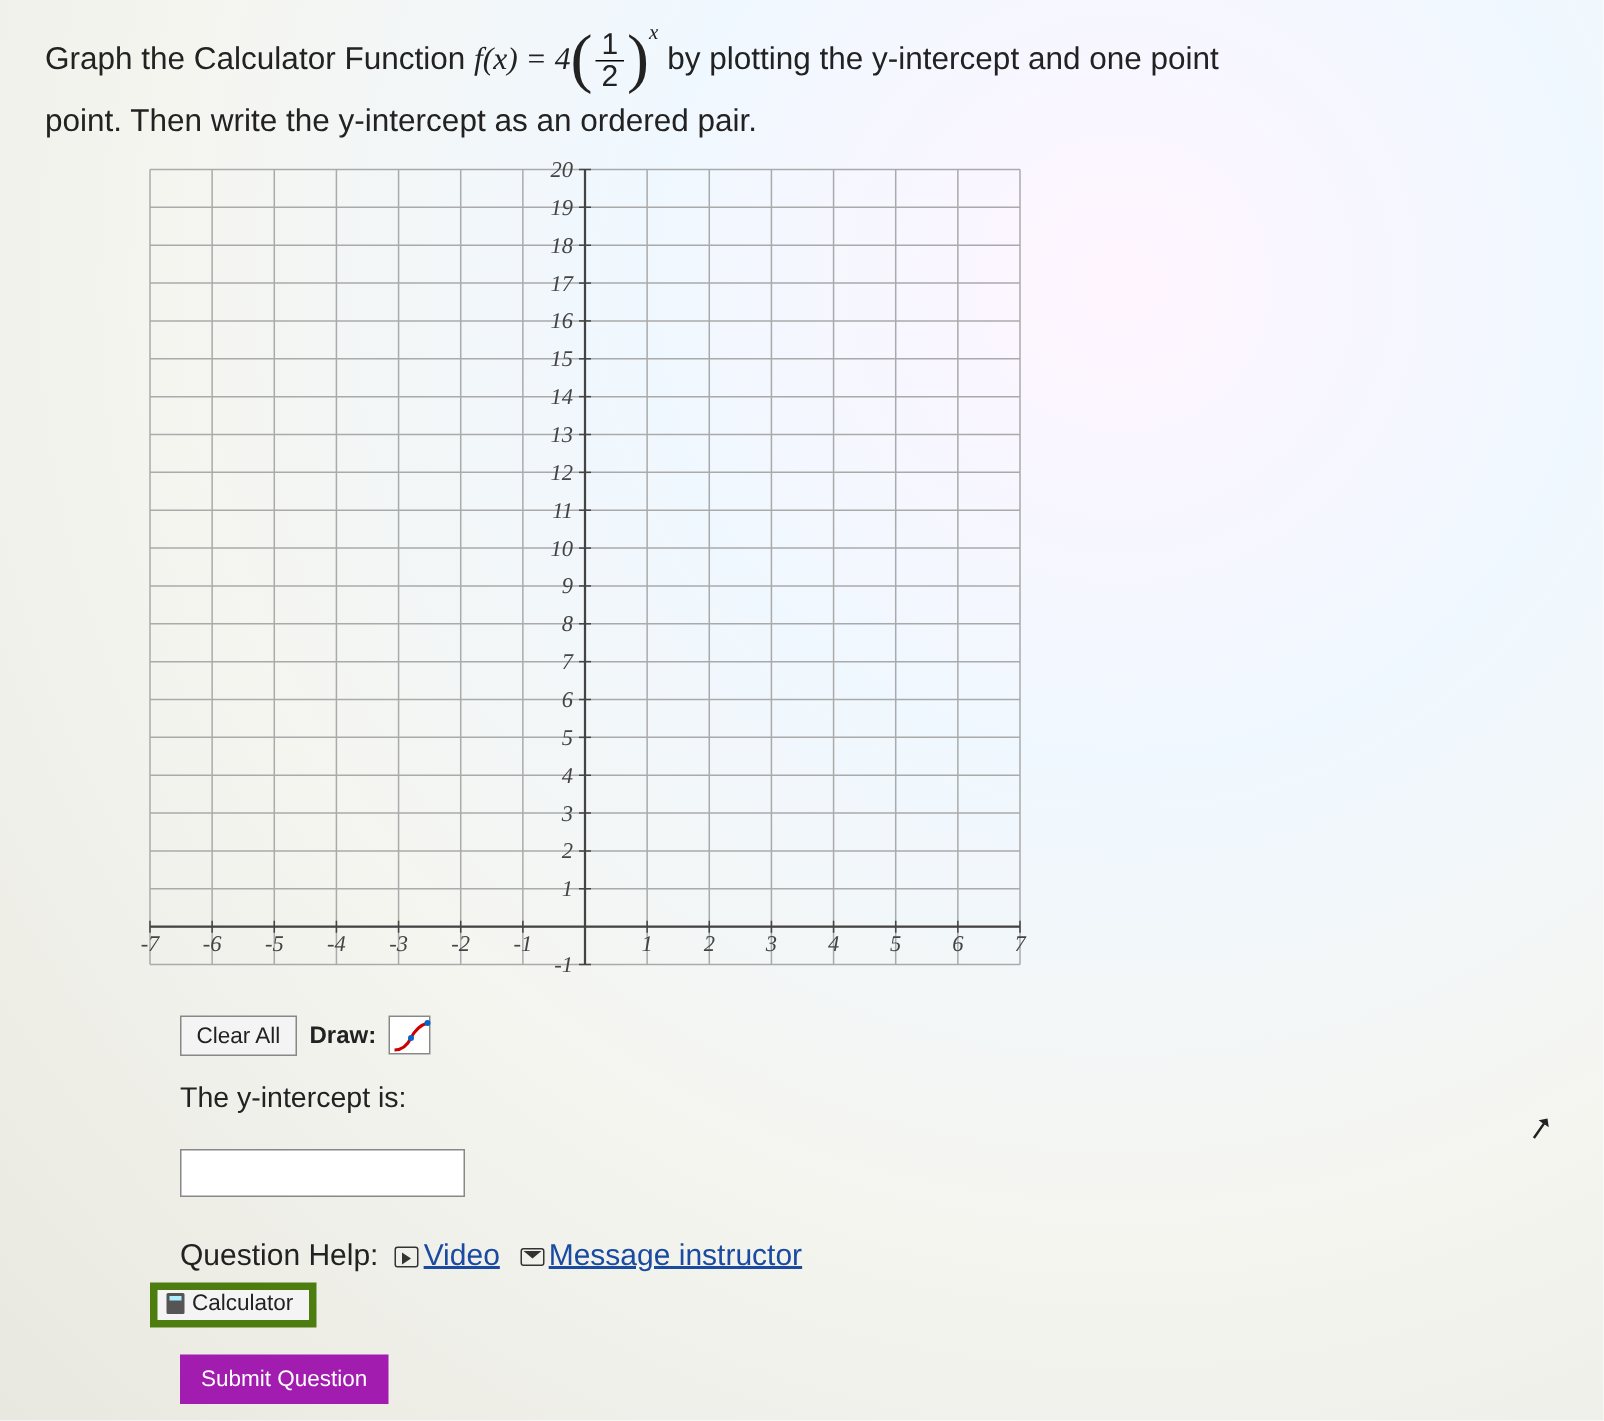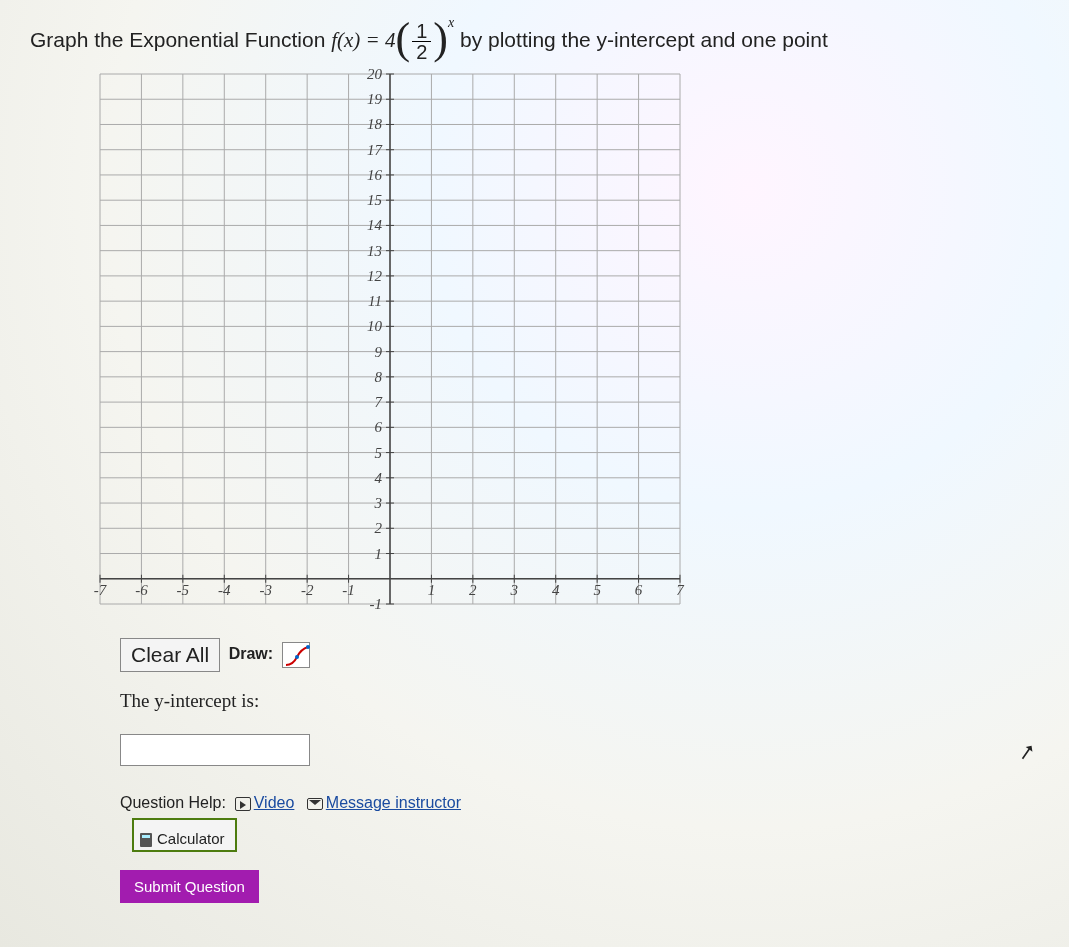--- a/index.html
+++ b/index.html
@@ -37,57 +37,57 @@
   margin-left: 50px;
   margin-top: 2px;
   position: relative;
 }
 .controls { margin-left: 90px; margin-top: 14px; }
 .btn {
   display: inline-block;
   border: 1px solid #888;
   background: #f4f4f4;
   padding: 4px 10px;
-  font-size: 21px;
+  font-size: 15px;
   color: #222;
   vertical-align: middle;
 }
 .draw-swatch {
   display: inline-block;
   width: 28px; height: 26px;
   border: 1px solid #888;
   background: #fff;
   vertical-align: middle;
   margin-left: 4px;
   position: relative;
 }
-.y-int-label { margin-left: 90px; margin-top: 18px; font-size: 19px; font-family: Liberation Serif, serif; }
+.y-int-label { margin-left: 90px; margin-top: 18px; font-size: 19px; }
 .answer-input {
   display: block;
   margin-left: 90px;
   margin-top: 22px;
   width: 190px; height: 32px;
   border: 1px solid #888;
   background: #fff;
   font-size: 16px;
   padding: 4px 6px;
 }
-.help-row { margin-left: 90px; margin-top: 28px; font-size: 16px; }
+.help-row { margin-left: 90px; margin-top: 28px; font-size: 20px; }
 .help-row a { color: #1a4ba0; text-decoration: underline; }
 .icon-box { display: inline-block; width: 16px; height: 14px; border: 1.5px solid #333; border-radius: 2px; vertical-align: middle; margin-right: 3px; position: relative;}
 .icon-box::after { content:''; position:absolute; left:4px; top:3px; width:0; height:0; border-left:6px solid #333; border-top:4px solid transparent; border-bottom:4px solid transparent;}
 .icon-mail { display:inline-block; width:16px; height:12px; border:1.5px solid #333; border-radius:2px; vertical-align:middle; margin:0 3px 0 8px; position:relative;}
 .icon-mail::after { content:''; position:absolute; left:1px; top:1px; width:0; height:0; border-left:6px solid transparent; border-right:6px solid transparent; border-top:5px solid #333;}
 .calc-btn {
   display: inline-block;
-  border: 2px solid #4d7c0f;
+  border: 5px solid #4d7c0f;
   background: #f4f4f4;
-  padding: 10px 10px 3px 6px;
+  padding: 0 10px 3px 6px;
   font-size: 15px;
-  margin-left: 102px;
+  margin-left: 70px;
   margin-top: 6px;
 }
 .calc-icon { display:inline-block; width:12px; height:14px; background:#555; vertical-align:middle; margin-right:5px; border-radius:1px; position:relative;}
 .calc-icon::after { content:''; position:absolute; top:2px; left:2px; width:8px; height:3px; background:#aef;}
 .submit-btn {
   display: inline-block;
   background: #a21caf;
   color: #fff;
   padding: 8px 14px;
   font-size: 15px;
@@ -106,27 +106,28 @@
 svg line.grid { stroke: #aaa; stroke-width: 1; }
 svg line.axis { stroke: #444; stroke-width: 1.5; }
 svg line.tick { stroke: #444; stroke-width: 1; }
 </style>
 </head>
 <body>
 
 
 
 <div class="question-text">
-  <span>Graph the Exponential Function </span>
+  <span>Graph the Calculator Function </span>
   <span class="math"><span>f(x) = 4</span></span><span class="paren">(</span><span class="fraction">
       <span class="num">1</span>
       <span class="den">2</span>
     </span><span class="paren">)</span><span class="exponent">x</span>
   <span> by plotting the y-intercept and one point</span>
   <br>
+  <span>point. Then write the y-intercept as an ordered pair.</span>
 </div>
 
 <div class="graph-area">
 <svg width="620" height="560" viewBox="0 0 620 560">
   <g id="grid">
         <line x1="20" y1="10" x2="20" y2="540" class="grid"></line>
         <line x1="61.42857142857142" y1="10" x2="61.42857142857142" y2="540" class="grid"></line>
         <line x1="102.85714285714285" y1="10" x2="102.85714285714285" y2="540" class="grid"></line>
         <line x1="144.28571428571428" y1="10" x2="144.28571428571428" y2="540" class="grid"></line>
         <line x1="185.7142857142857" y1="10" x2="185.7142857142857" y2="540" class="grid"></line>

